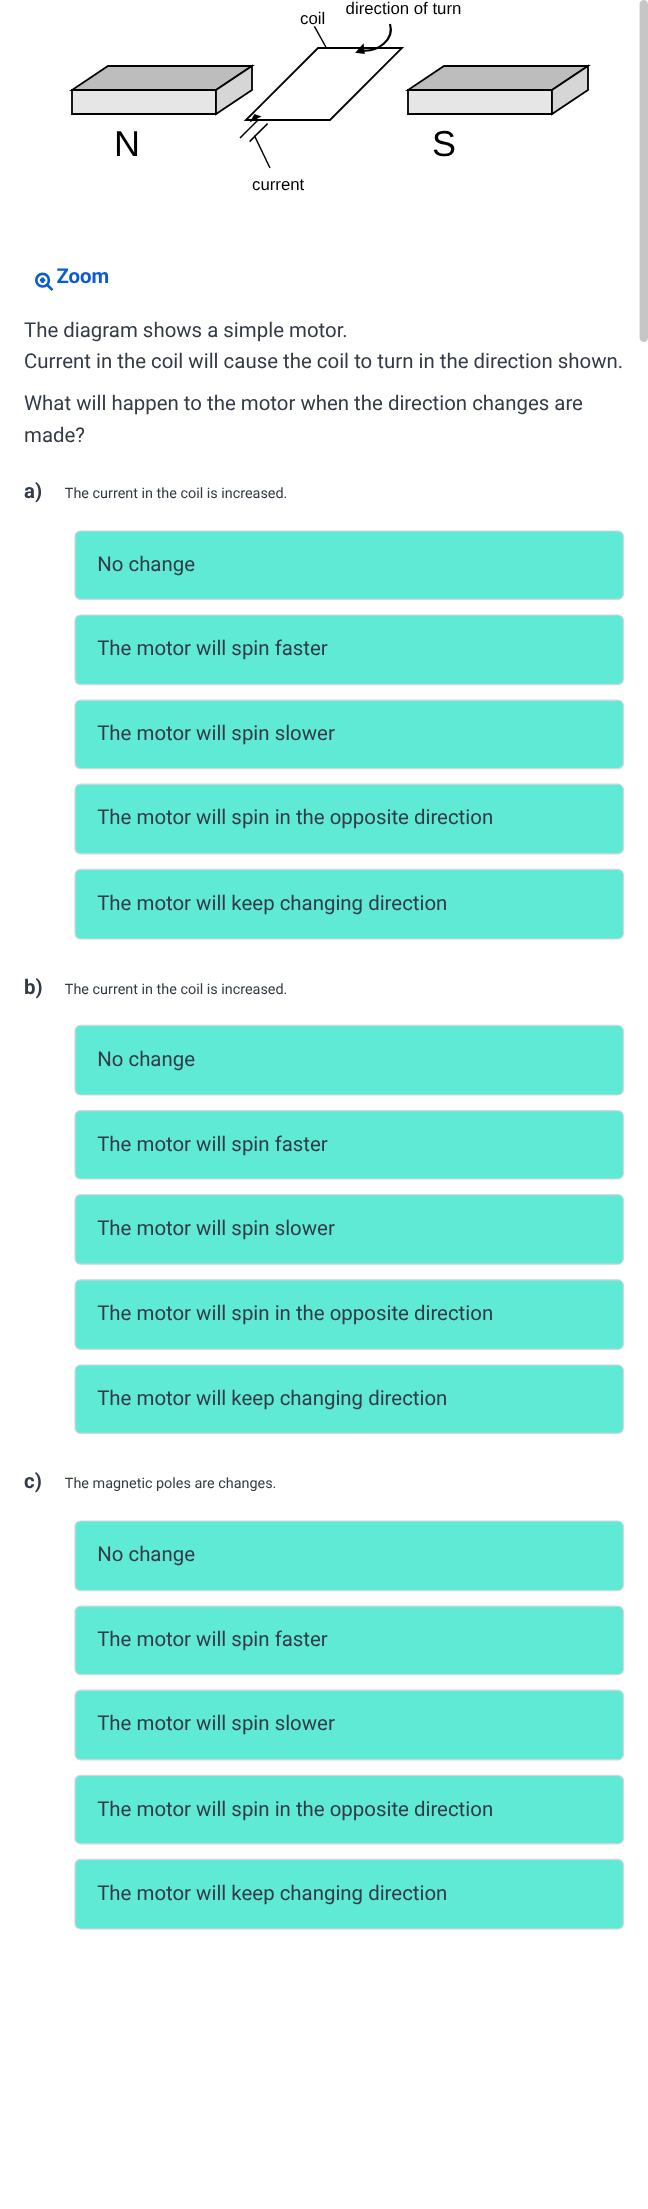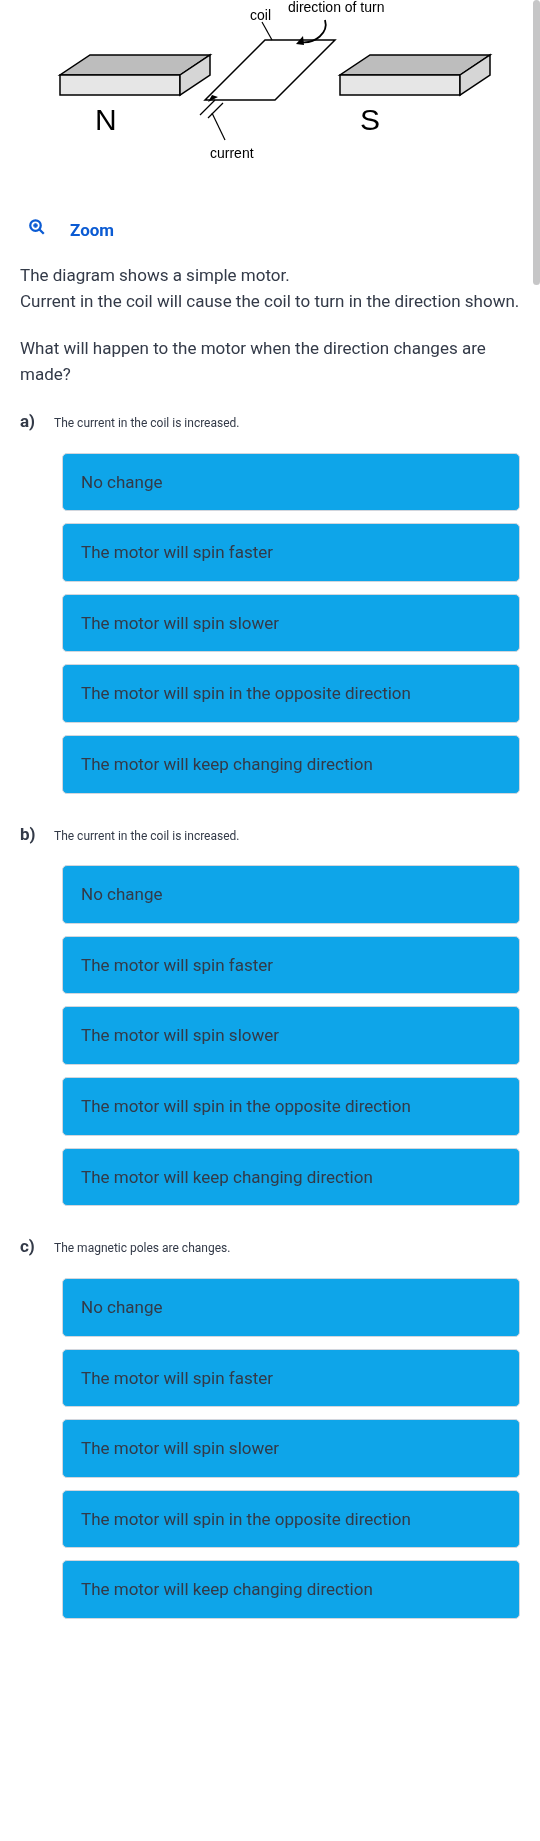--- a/index.html
+++ b/index.html
@@ -33,34 +33,34 @@
       background: #c6c6c7;
       border-radius: 4px;
     }
     .diagram-wrap {
       width: 460px;
       margin: 0 auto 20px auto;
       padding-top: 0;
     }
     .zoom-button {
       display: inline-flex;
-      align-items: flex-start;
-      gap: 24px;
+      align-items: flex-end;
+      gap: 1px;
       color: #0b5bd3;
       font-weight: 700;
       font-size: 17px;
       cursor: pointer;
       padding: 10px 0 20px 8px;
     }
     .zoom-icon {
       width: 18px;
       height: 18px;
     }
     .intro {
-      margin-bottom: 22px;
+      margin-bottom: 10px;
     }
     .question-prompt {
       margin-bottom: 22px;
     }
     .part {
       margin-bottom: 28px;
     }
     .part-header {
       display: flex;
       align-items: baseline;
@@ -79,21 +79,21 @@
       padding-left: 42px;
       display: flex;
       flex-direction: column;
       gap: 12px;
     }
     .option {
       border: 1px solid #d2d6dd;
       border-radius: 5px;
       padding: 16px 18px;
       font-size: 17px;
-      background: #0ea5e9;
+      background: #5eead4;
       cursor: pointer;
       line-height: 1.45;
       color: #333a48;
     }
     .diagram-labels text {
       font-family: Arial, Helvetica, sans-serif;
     }
   </style>
 </head>
 <body>

